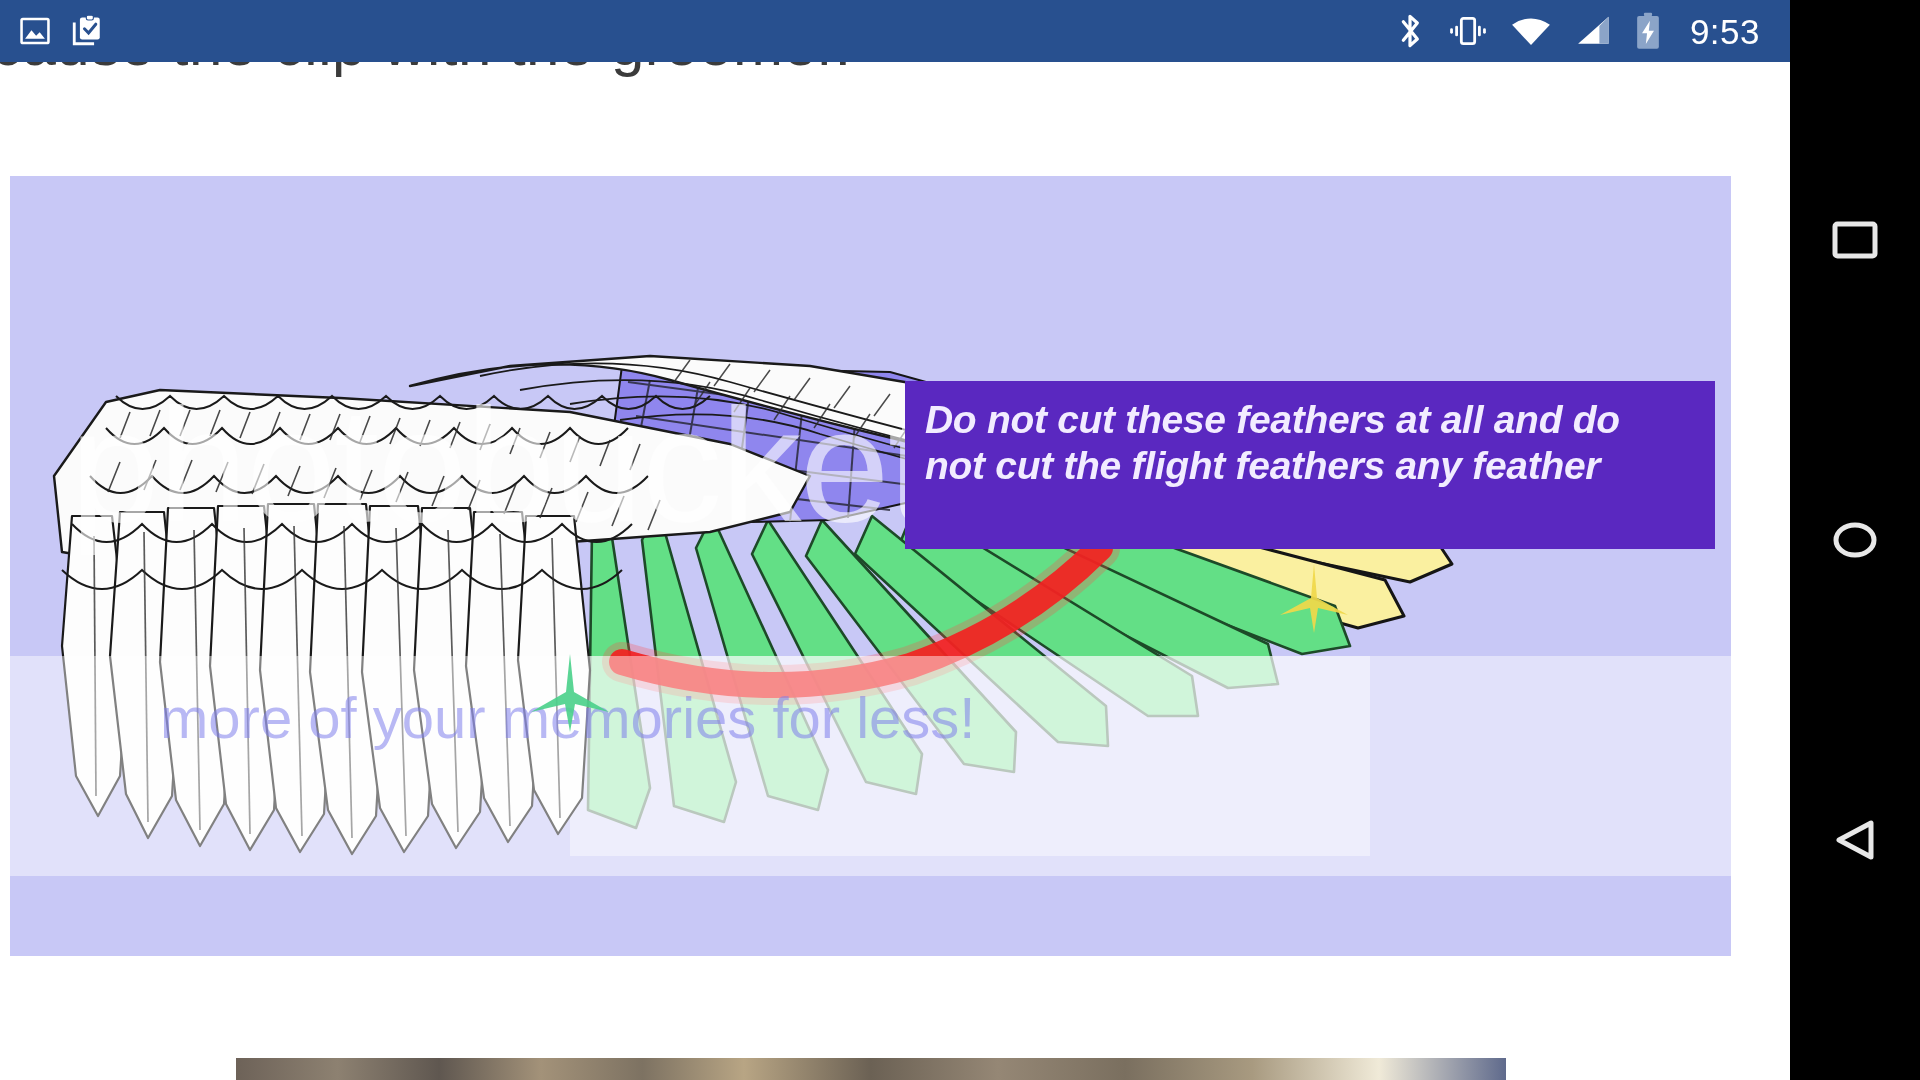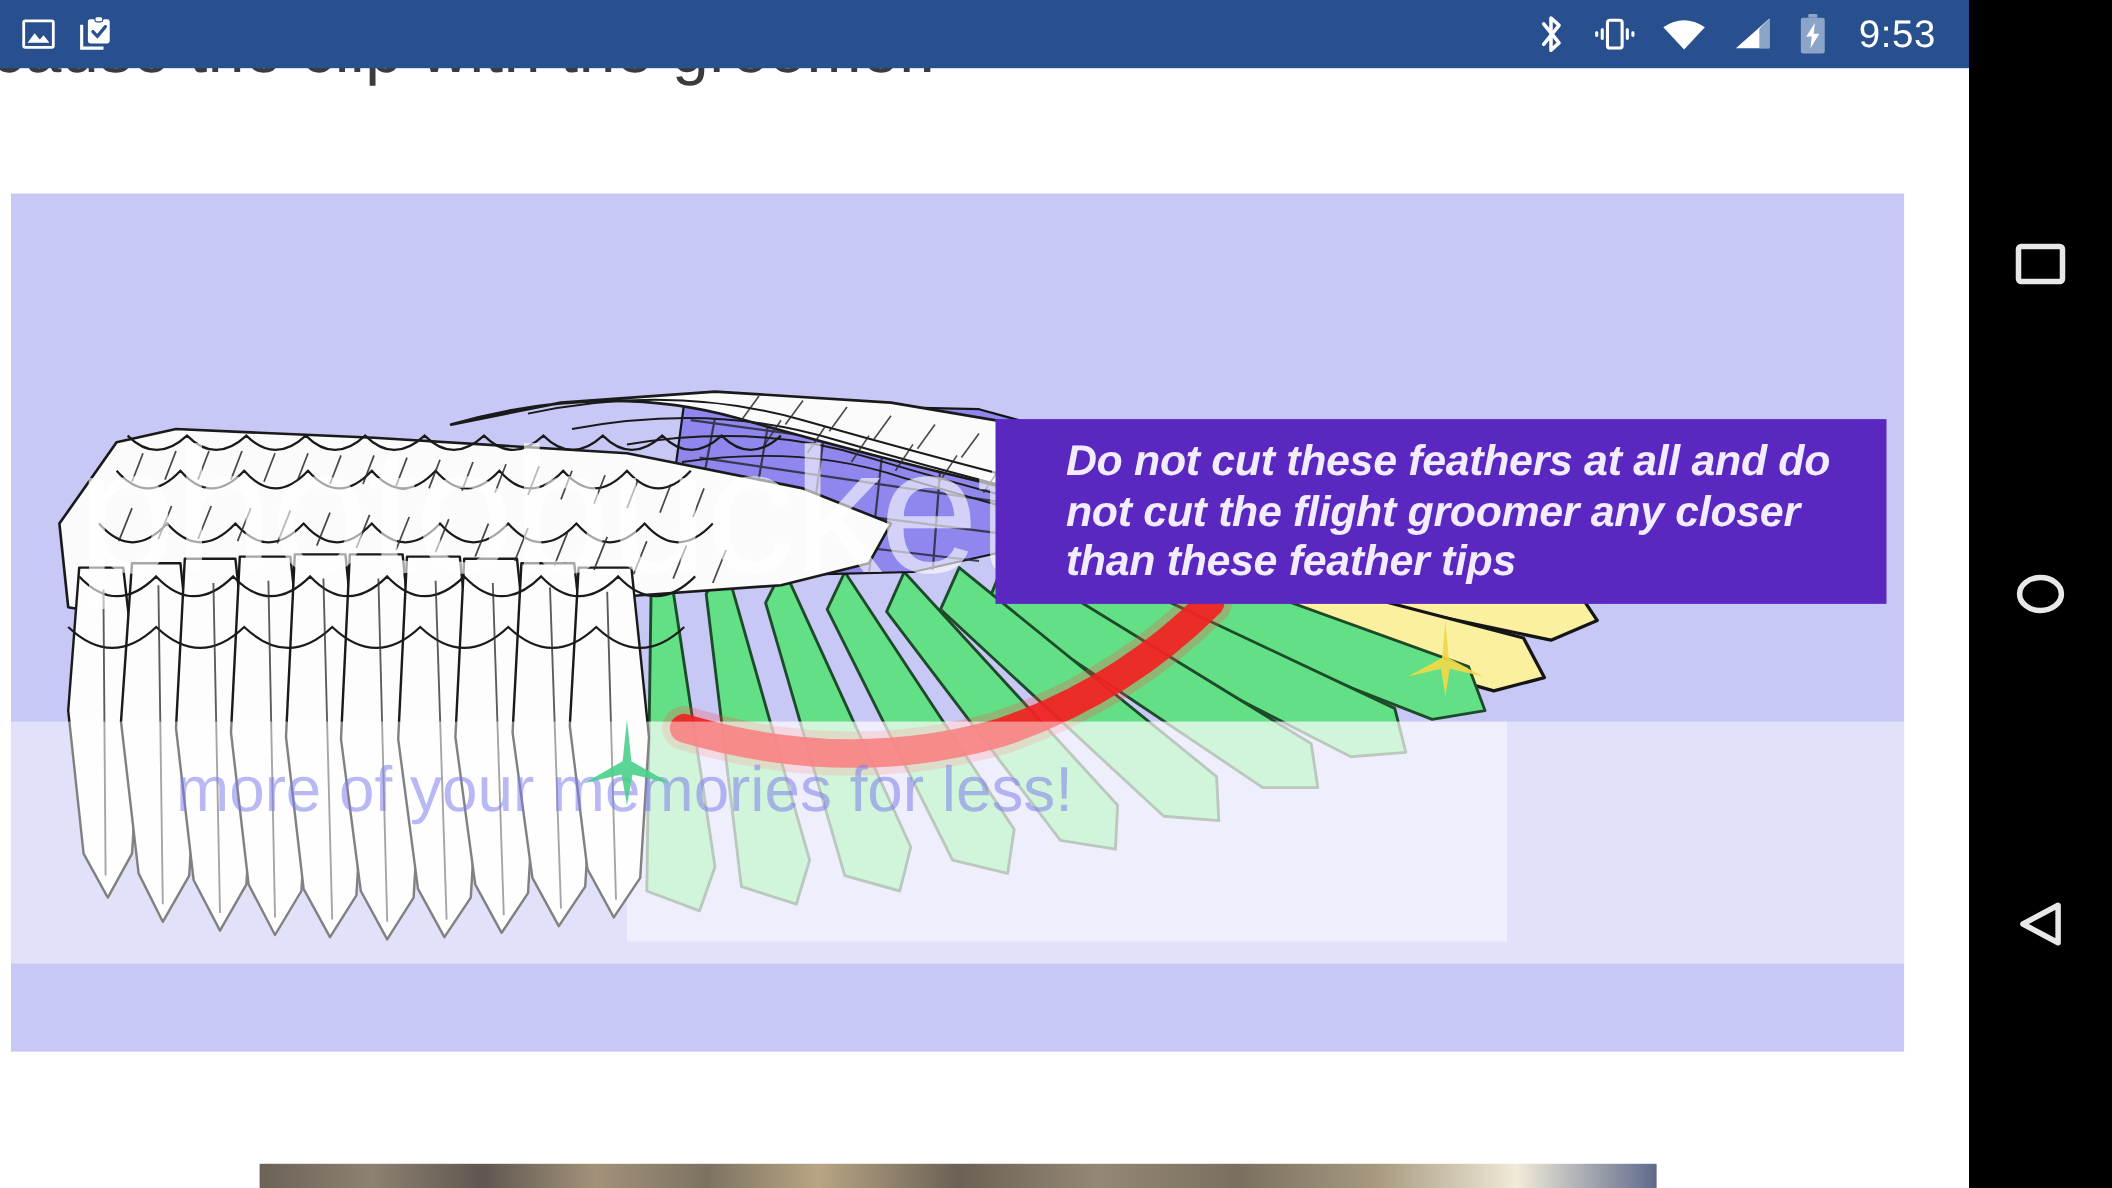--- a/index.html
+++ b/index.html
@@ -151,21 +151,20 @@
     padding: 16px 18px 0 20px;
   }
   #caption-purple .ctext {
     color: #f2ecff;
     font-size: 39px;
     font-weight: bold;
     font-style: italic;
     line-height: 1.17;
     font-family: "Liberation Sans", sans-serif;
     letter-spacing: -0.3px;
-    margin-left: 44px;
   }
 
   
   #next-photo {
     position: absolute;
     left: 236px;
     top: 1058px;
     width: 1270px;
     height: 40px;
     background: linear-gradient(90deg,
@@ -344,22 +343,21 @@
 
         <svg class="wm-bird" style="left:515px; top:470px; width:90px; height:90px;" viewBox="0 0 90 90">
           <path d="M45 8 L49 46 L84 66 L50 58 L45 86 L40 58 L6 66 L41 46 Z" fill="#49d08a" opacity="0.9"></path>
         </svg>
         <svg class="wm-bird" style="left:1265px; top:382px; width:78px; height:78px;" viewBox="0 0 78 78">
           <path d="M39 6 L42 40 L73 57 L43 50 L39 75 L35 50 L5 57 L36 40 Z" fill="#f0d84a" opacity="0.92"></path>
         </svg>
 
         <div id="caption-purple">
           <div class="ctext">Do not cut these feathers at all and do</div>
-          <div class="ctext">not cut the flight groomer any closer</div>
-          <div class="ctext">than these feather tips</div>
+          <div class="ctext">not cut the flight feathers any feather</div>
         </div>
 
       </div>
 
       <div id="next-photo"></div>
 
     </div>
 
     <div id="status-bar">
 

